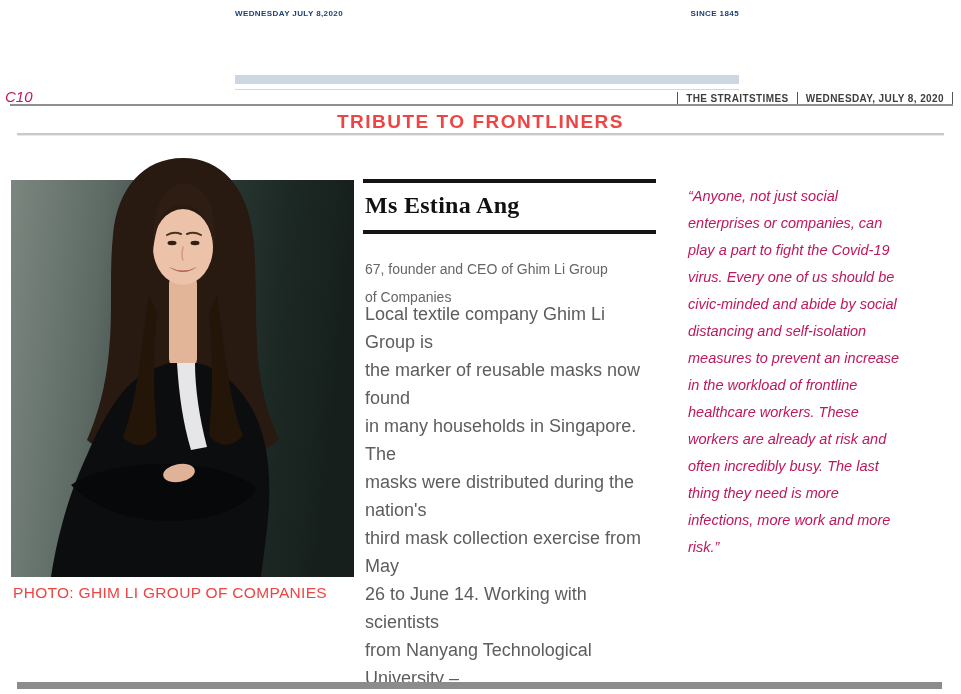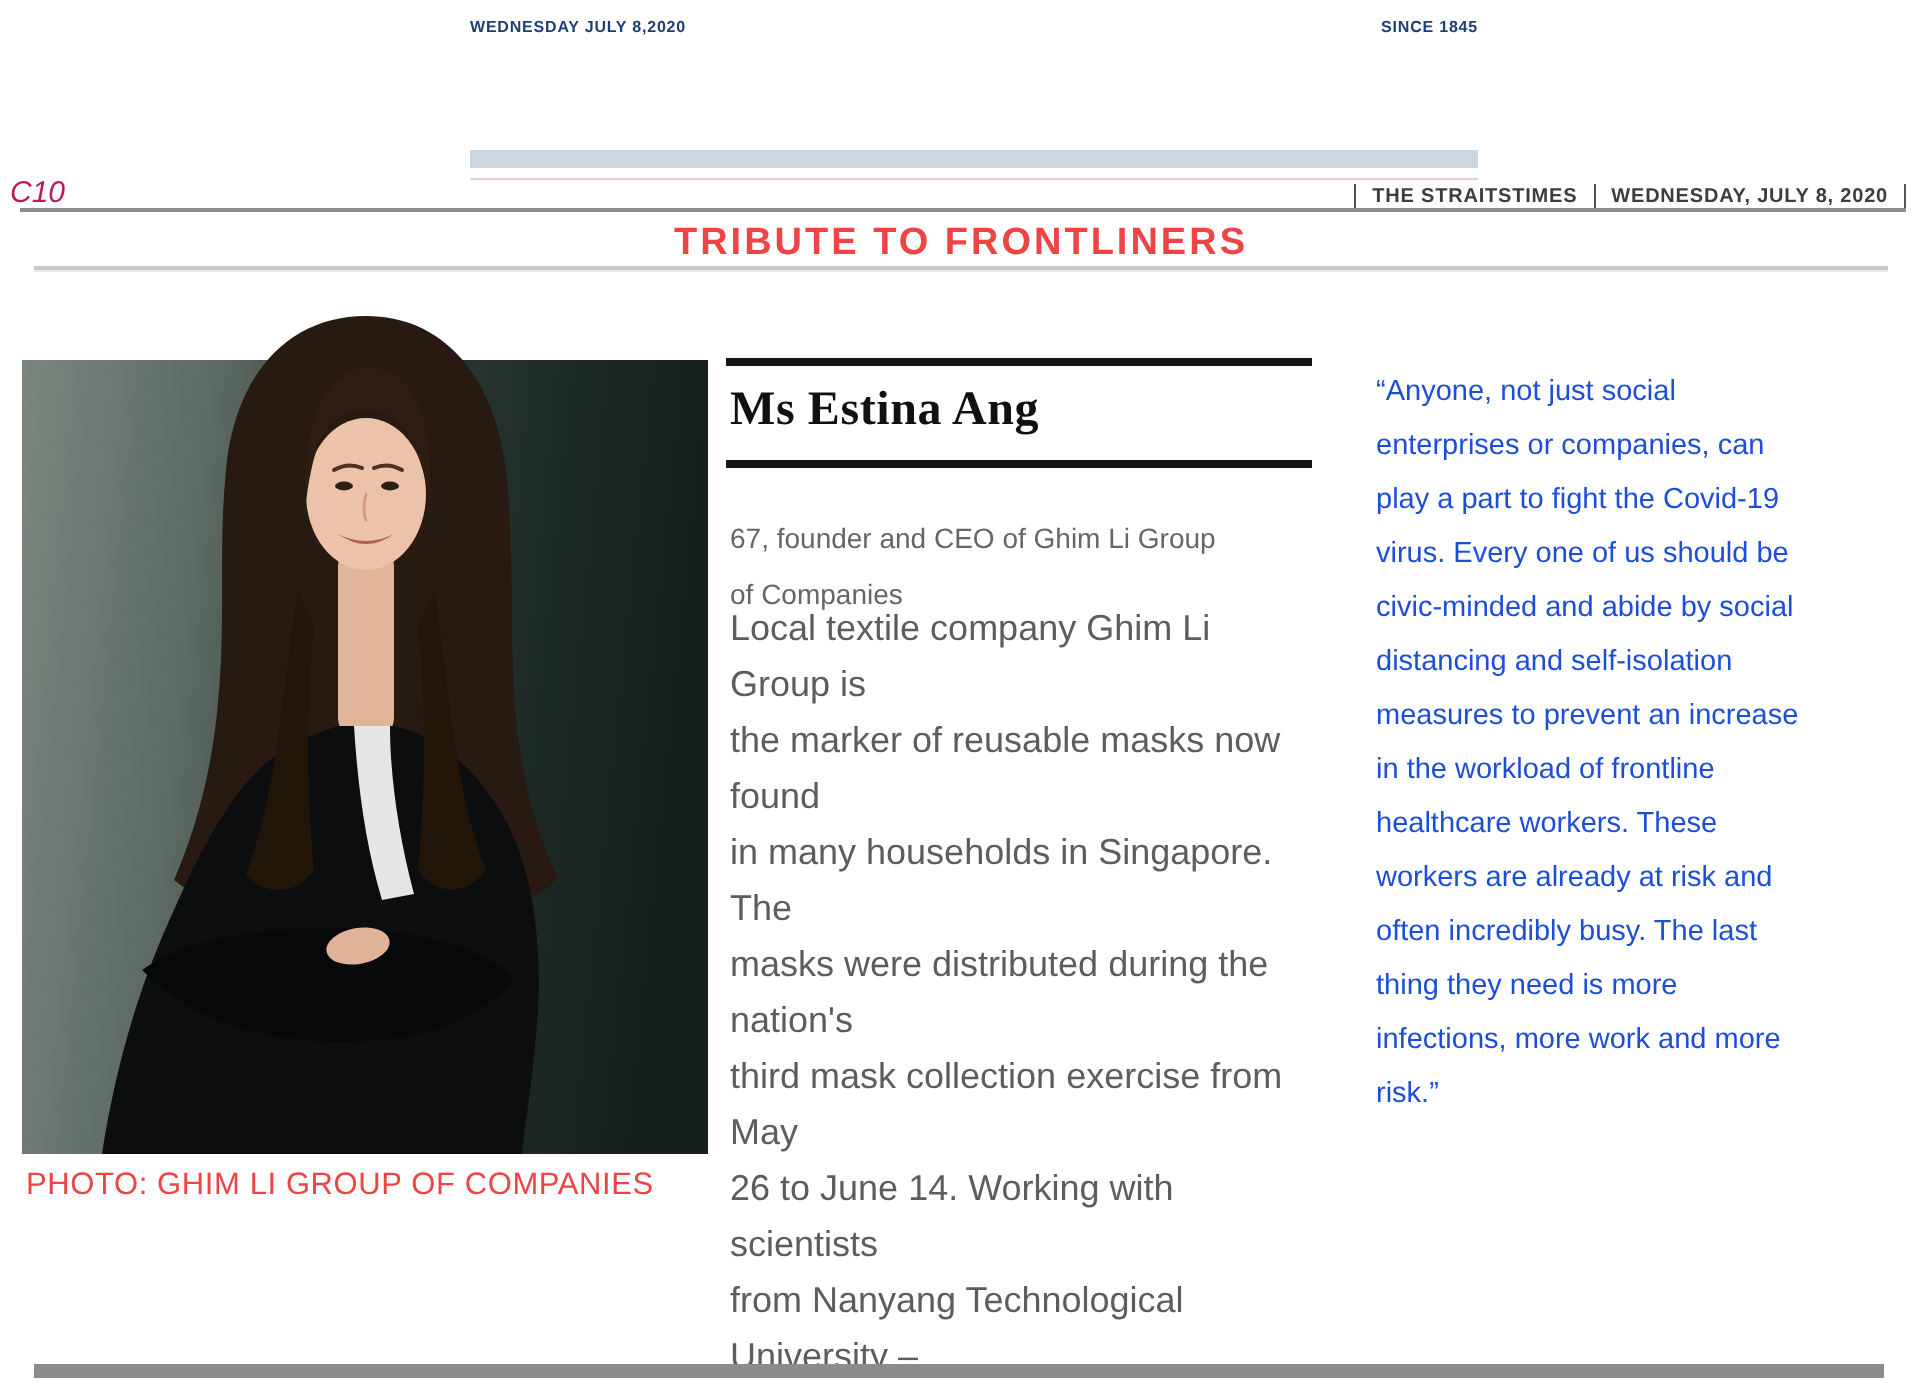--- a/index.html
+++ b/index.html
@@ -64,21 +64,21 @@
     position:absolute; left:2px; top:13px; font-family:"Liberation Serif", serif;
     font-weight:bold; font-size:24px; color:#111; letter-spacing:.3px;
   }
   .a-rule-bottom { position:absolute; left:0; top:51px; }
   .a-byline { position:absolute; left:2px; top:76px; font-size:14px; line-height:28px; color:#666; }
   .a-body  { position:absolute; left:2px; top:121px; font-size:18px; line-height:28px; color:#5d5d5d; }
 
   
   .quote {
     position:absolute; left:688px; top:183px; width:240px;
-    font-size:14.5px; line-height:27px; color:#1d4ed8;
+    font-size:14.5px; line-height:27px; color:#be185d;font-style:italic;
   }
 
   .multiline { white-space:pre-line; }
 
   
   .footer-bar { position:absolute; left:17px; right:19px; top:682px; height:7px; background:#8c8c8c; }
 </style>
 </head>
 <body>
 

